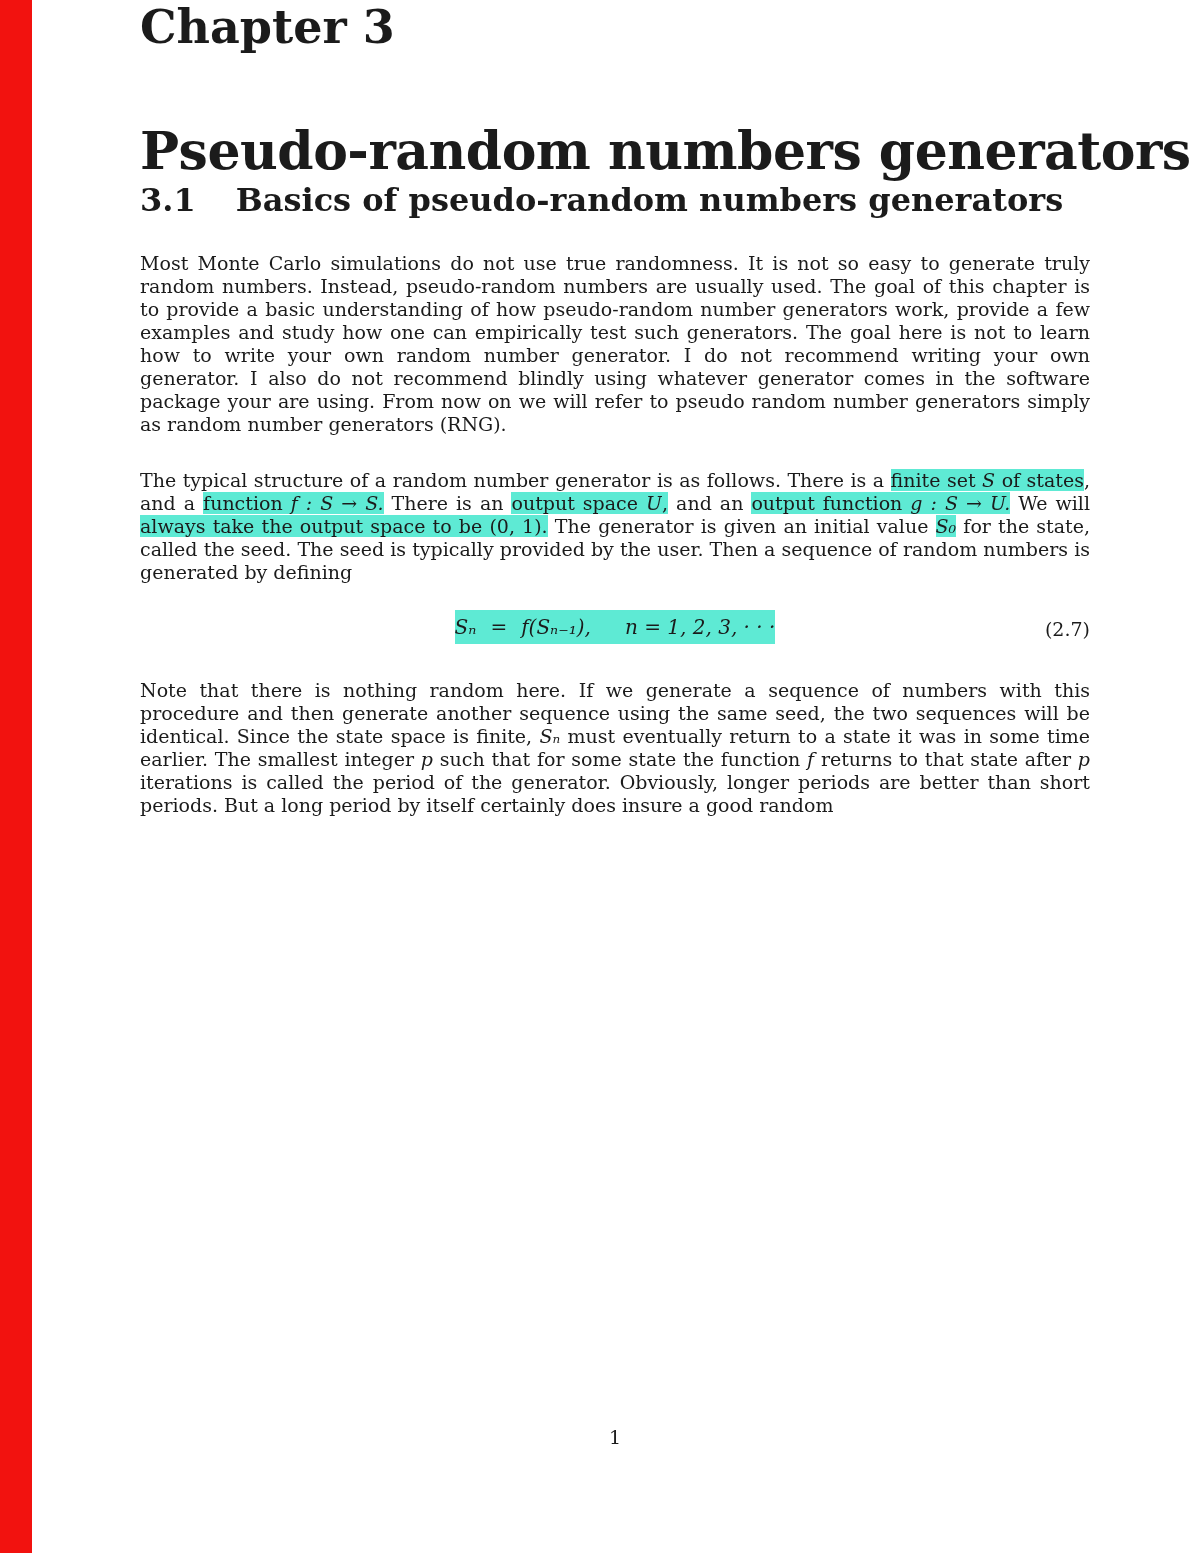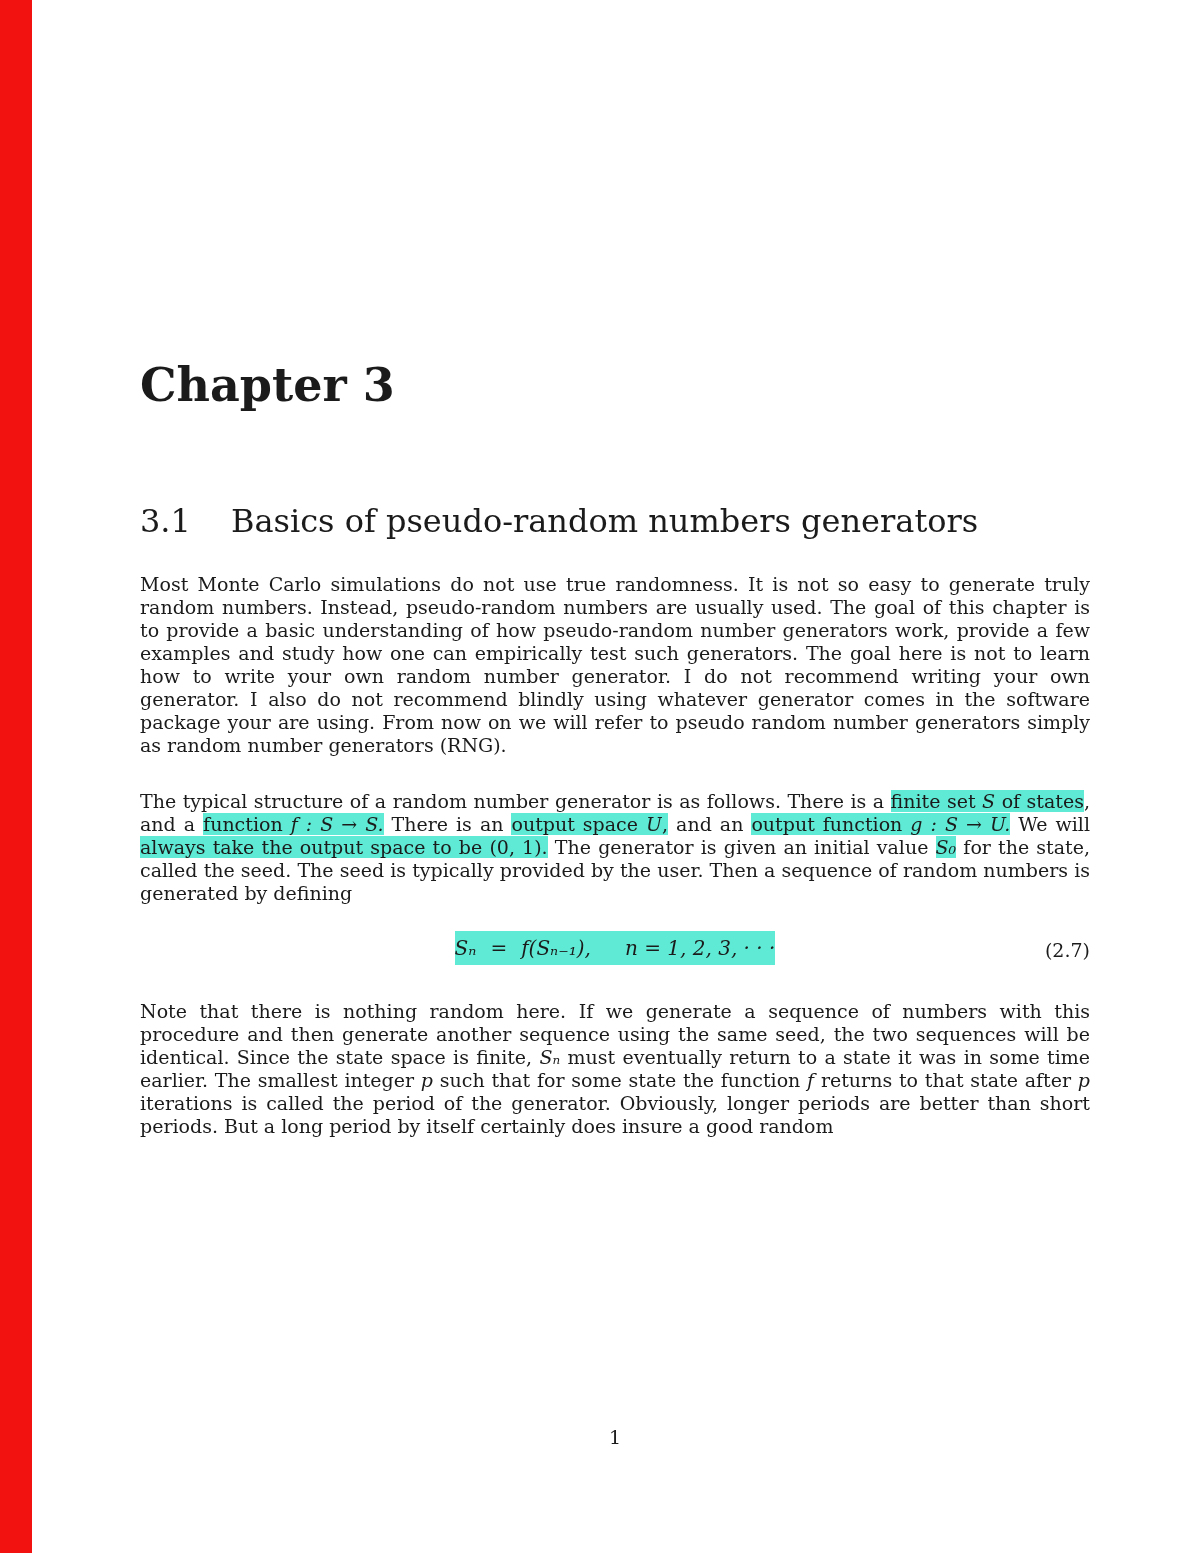--- a/index.html
+++ b/index.html
@@ -13,33 +13,31 @@
   .red-bar {
     position:absolute; left:0; top:0;
     width:32px; height:1553px;
     background:#f2120f;
   }
   .content {
     position:absolute; left:140px; top:0;
     width:950px;
   }
   .chapter-heading {
-    margin-top:358px;
     font-size:46px; font-weight:bold;
     white-space:nowrap;
   }
   .chapter-title {
     margin-top:66px;
     font-size:52px; font-weight:bold;
     letter-spacing:-0.5px;
     white-space:nowrap;
   }
   .section-heading {
-    margin-top:90px;
-    font-size:32px; font-weight:normal;
+    font-size:32px; font-weight:bold;
     white-space:nowrap;
   }
   .section-heading .sec-num { margin-right:40px; }
   p.body-par {
     margin-top:33px;
     font-size:19px; line-height:23px;
     text-align:justify;
   }
   .hl { background:#5eead4; }
   .it { font-style:italic; }
@@ -73,20 +71,21 @@
 </style>
 </head>
 <body>
 
 <div class="red-bar"></div>
 
 <div class="content">
 
   <h1 class="chapter-heading">Chapter 3</h1>
 
+  <h1 class="chapter-title">Pseudo-random numbers generators</h1>
 
   <h2 class="section-heading">
     <span class="sec-num">3.1</span><span>Basics of pseudo-random numbers generators</span>
   </h2>
 
   <p class="body-par"><span class="">Most Monte Carlo simulations do not use true randomness. It is not so easy to generate truly random numbers. Instead, pseudo-random numbers are usually used. The goal of this chapter is to provide a basic understanding of how pseudo-random number generators work, provide a few examples and study how one can empirically test such generators. The goal here is not to learn how to write your own random number generator. I do not recommend writing your own generator. I also do not recommend blindly using whatever generator comes in the software package your are using. From now on we will refer to pseudo random number generators simply as random number generators (RNG).</span></p>
 
   <p class="body-par"><span class="">The typical structure of a random number generator is as follows. There is a </span><span class="hl ">finite set </span><span class="hl it">S</span><span class="hl "> of states</span><span class="">, and a </span><span class="hl ">function </span><span class="hl it">f : S → S.</span><span class=""> There is an </span><span class="hl ">output space </span><span class="hl it">U</span><span class="hl ">,</span><span class=""> and an </span><span class="hl ">output function </span><span class="hl it">g : S → U.</span><span class=""> We will </span><span class="hl ">always take the output space to be (0, 1).</span><span class=""> The generator is given an initial value </span><span class="hl it">S₀</span><span class=""> for the state, called the seed. The seed is typically provided by the user. Then a sequence of random numbers is generated by defining</span></p>
 
   <div class="equation-block">

